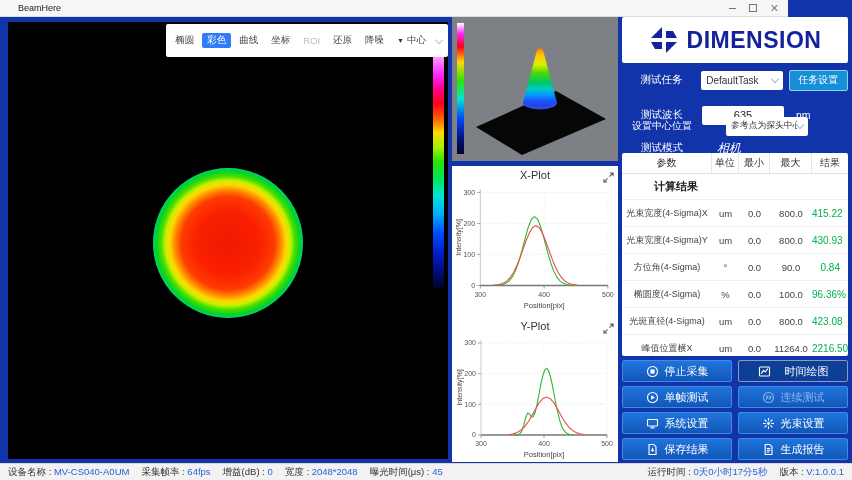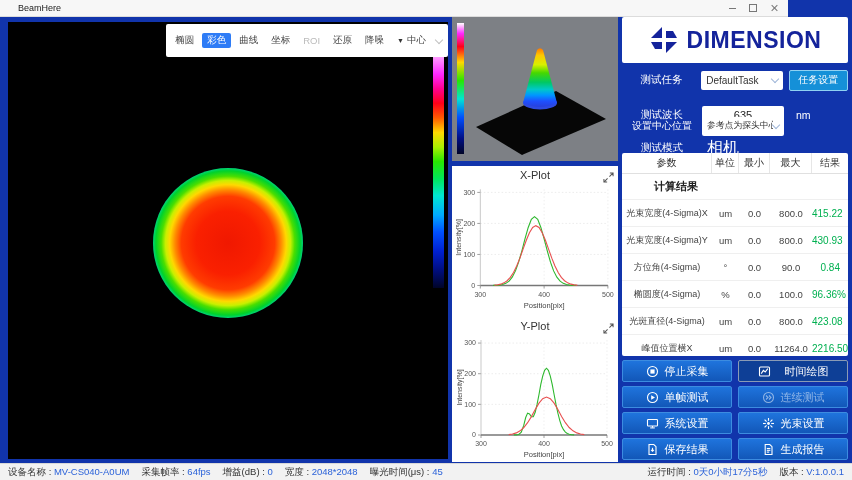--- a/index.html
+++ b/index.html
@@ -59,21 +59,21 @@
   .selbox{width:82px;height:19px;background:#fff;border-radius:2px;display:flex;align-items:center;
           padding:0 5px;box-sizing:border-box;font-size:10px;color:#333;cursor:pointer;}
   .selbox .grow{flex:1;white-space:nowrap;overflow:hidden;}
   .chev{width:5px;height:5px;border-right:1.5px solid #9fb6d8;border-bottom:1.5px solid #9fb6d8;
         transform:rotate(45deg);margin-bottom:2px;flex:none;}
   .numinput{width:82px;height:19px;border:none;border-radius:2px;text-align:center;font-size:11px;color:#222;
             box-sizing:border-box;background:#fff;}
   .unit{font-size:10.5px;color:#fff;margin-left:12px;}
   .taskbtn{margin-left:6px;width:58px;height:19px;background:#1590d8;border:1px solid #8fd2f2;border-radius:2px;
            color:#fff;font-size:10px;display:flex;align-items:center;justify-content:center;cursor:pointer;}
-  .modeval{font-size:16px;color:#fff;margin-left:5px;}
+  .modeval{font-size:12px;color:#fff;margin-left:15px;font-style:italic;}
 
   
   .rtable{left:622px;top:153px;width:226px;height:203px;background:#fff;border-radius:2px;overflow:hidden;}
   .thead,.trow{display:grid;grid-template-columns:90px 27px 31px 42px 1fr;align-items:center;}
   .thead{height:20px;border-bottom:1px solid #e0e0e0;}
   .thead span{font-size:10px;color:#333;text-align:center;border-right:1px solid #e6e6e6;line-height:20px;height:20px;}
   .thead span:last-child{border-right:none;}
   .tgroup{height:25px;line-height:25px;font-size:11px;font-weight:bold;color:#222;padding-left:32px;}
   .trow{height:26px;border-top:1px solid #efefef;}
   .trow span{font-size:9.5px;color:#444;text-align:center;}
@@ -257,21 +257,21 @@
   </span>
   <span class="taskbtn">任务设置</span>
 </div>
 
 <div class="abs setrow" style="top:105px;">
   <span class="setlabel">测试波长</span>
   <input class="numinput" value="635" style="">
   <span class="unit">nm</span>
 </div>
 
-<div class="abs setrow" style="top:116px;">
+<div class="abs setrow" style="top:116px;gap:24px;">
   <span class="setlabel" style="font-size:10px;">设置中心位置</span>
   <span class="selbox">
     <span class="grow" style="font-size:8.8px;">参考点为探头中心</span>
     <span class="chev"></span>
   </span>
 </div>
 
 <div class="abs setrow" style="top:138px;">
   <span class="setlabel">测试模式</span>
   <span class="modeval">相机</span>

